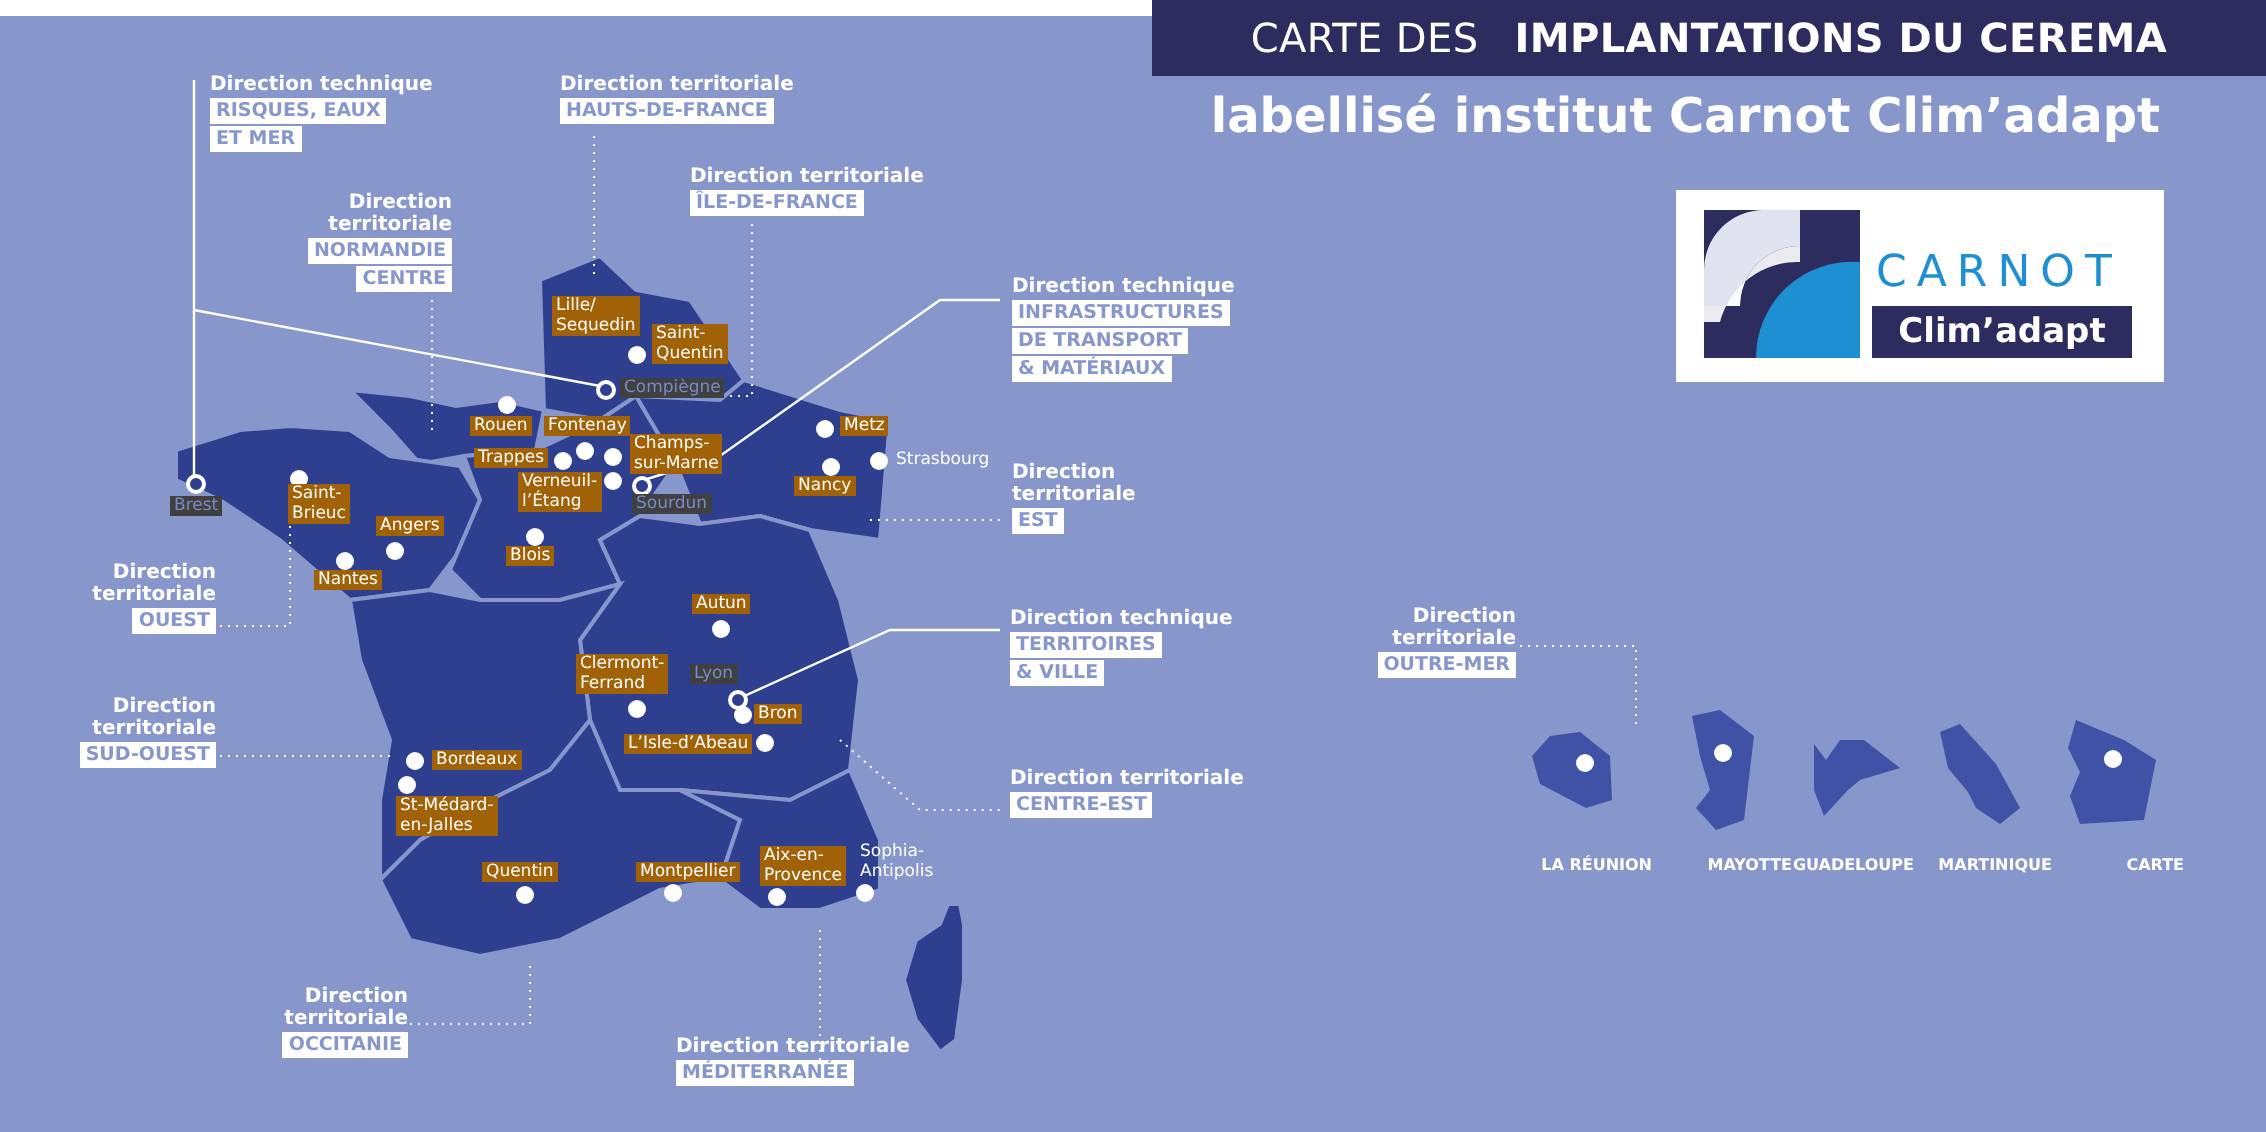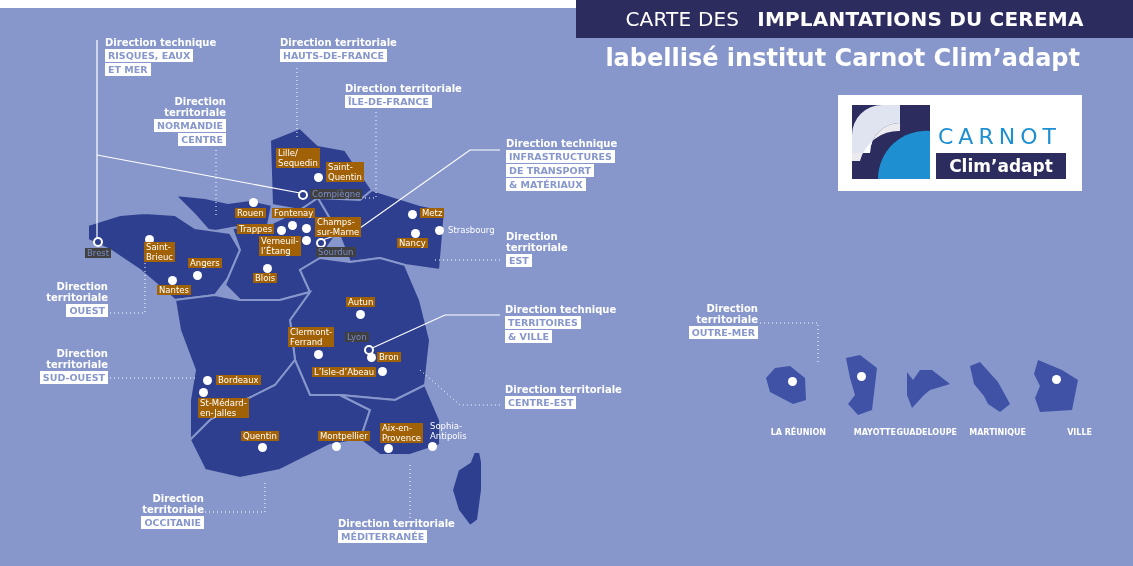--- a/index.html
+++ b/index.html
@@ -226,13 +226,13 @@
 <div class="city" style="left:318px;top:431px">Montpellier</div>
 <div class="city" style="left:380px;top:423px">Aix-en-
 Provence</div>
 <div class="city" style="left:428px;top:421px;background:transparent">Sophia-
 Antipolis</div>
 
 <div class="ombox" style="left:746px;top:428px">LA RÉUNION</div>
 <div class="ombox" style="left:816px;top:428px">MAYOTTE</div>
 <div class="ombox" style="left:877px;top:428px">GUADELOUPE</div>
 <div class="ombox" style="left:946px;top:428px">MARTINIQUE</div>
-<div class="ombox" style="left:1012px;top:428px">VILLE</div>
+<div class="ombox" style="left:1012px;top:428px">CARTE</div>
 
 </body></html>

